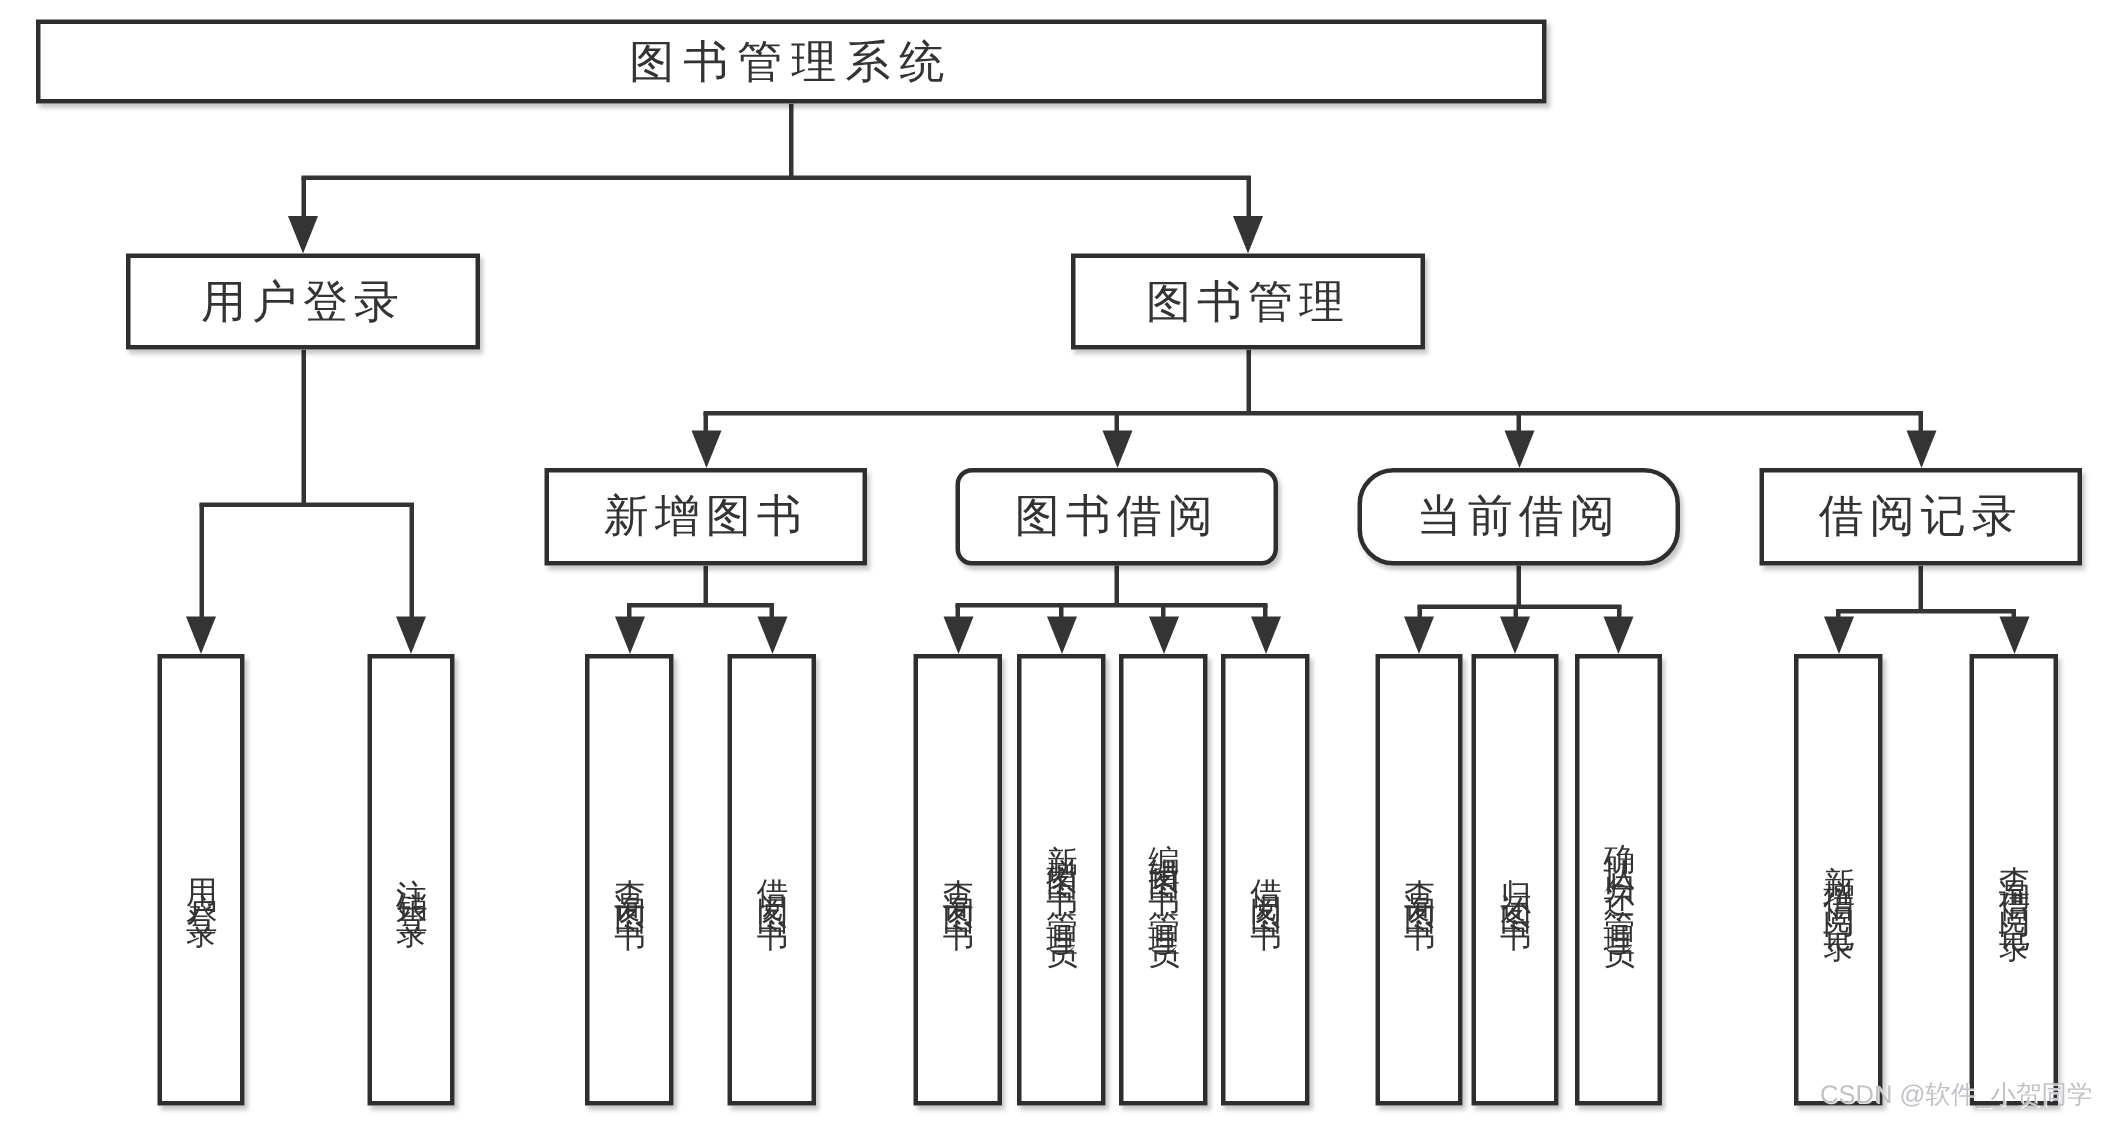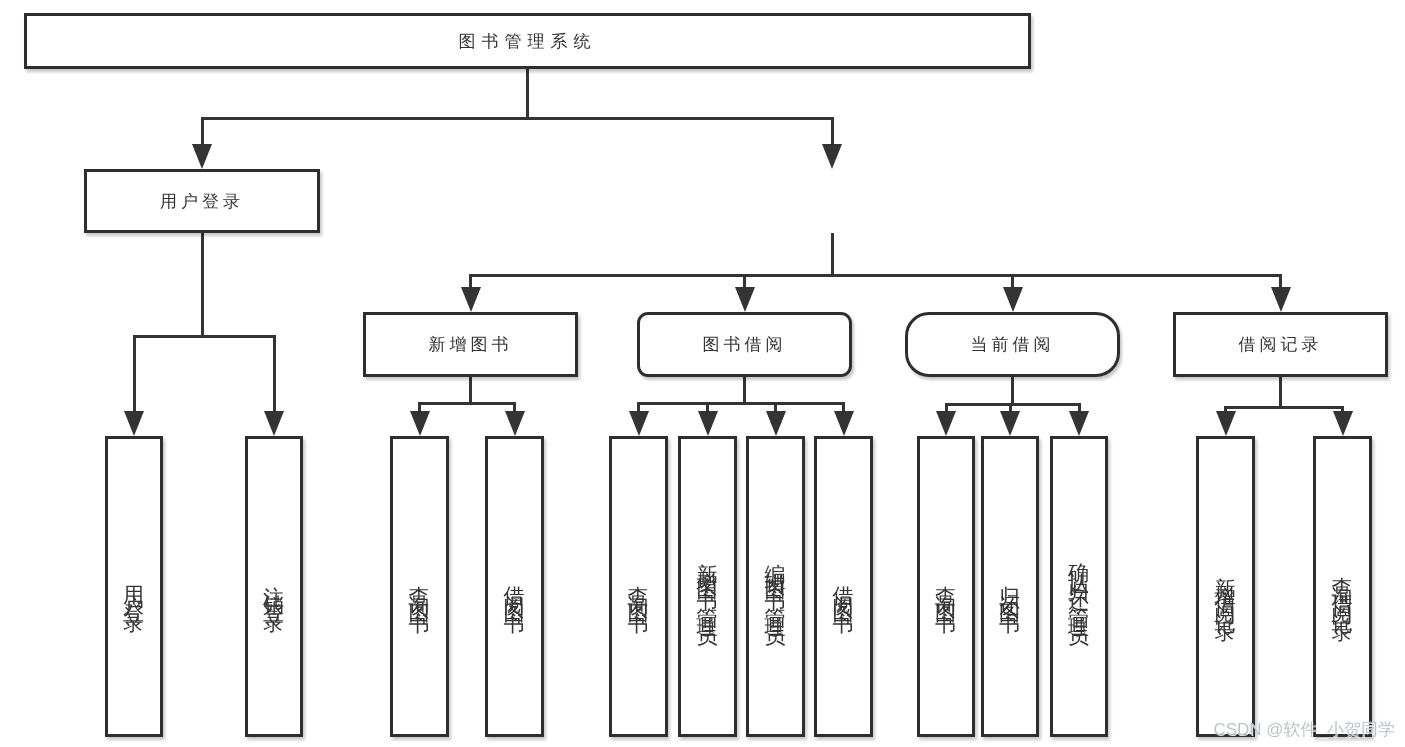--- a/index.html
+++ b/index.html
@@ -20,21 +20,21 @@
     box-sizing: border-box;
     background: #ffffff;
     border: 3px solid #2e2e2e;
     box-shadow: 2px 3px 3px rgba(0,0,0,0.22);
     display: flex;
     align-items: center;
     justify-content: center;
     color: #333333;
   }
   .box.h .lbl {
-    font-size: 17px;
+    font-size: 30px;
     letter-spacing: 4px;
     white-space: nowrap;
   }
   .box.h.root .lbl {
     letter-spacing: 6px;
   }
   .box.v .lbl {
     writing-mode: vertical-lr;
     text-orientation: mixed;
     font-size: 21px;
@@ -126,20 +126,23 @@
     </div>
     <div class="box h" style="left: 84px; top: 169px; width: 236px; height: 64px;">
       <span class="lbl">用户登录</span>
     </div>
     <div class="box v" style="left: 105px; top: 436px; width: 58px; height: 301px;">
       <span class="lbl">用户登录</span>
     </div>
     <div class="box v" style="left: 245px; top: 436px; width: 58px; height: 301px;">
       <span class="lbl">注销登录</span>
     </div>
+    <div class="box h" style="left: 714px; top: 169px; width: 236px; height: 64px;">
+      <span class="lbl">图书管理</span>
+    </div>
     <div class="box h" style="left: 363px; top: 312px; width: 215px; height: 65px;">
       <span class="lbl">新增图书</span>
     </div>
     <div class="box v" style="left: 390px; top: 436px; width: 59px; height: 301px;">
       <span class="lbl">查询图书</span>
     </div>
     <div class="box v" style="left: 485px; top: 436px; width: 59px; height: 301px;">
       <span class="lbl">借阅图书</span>
     </div>
     <div class="box h" style="left: 637px; top: 312px; width: 215px; height: 65px; border-radius: 11px;">

